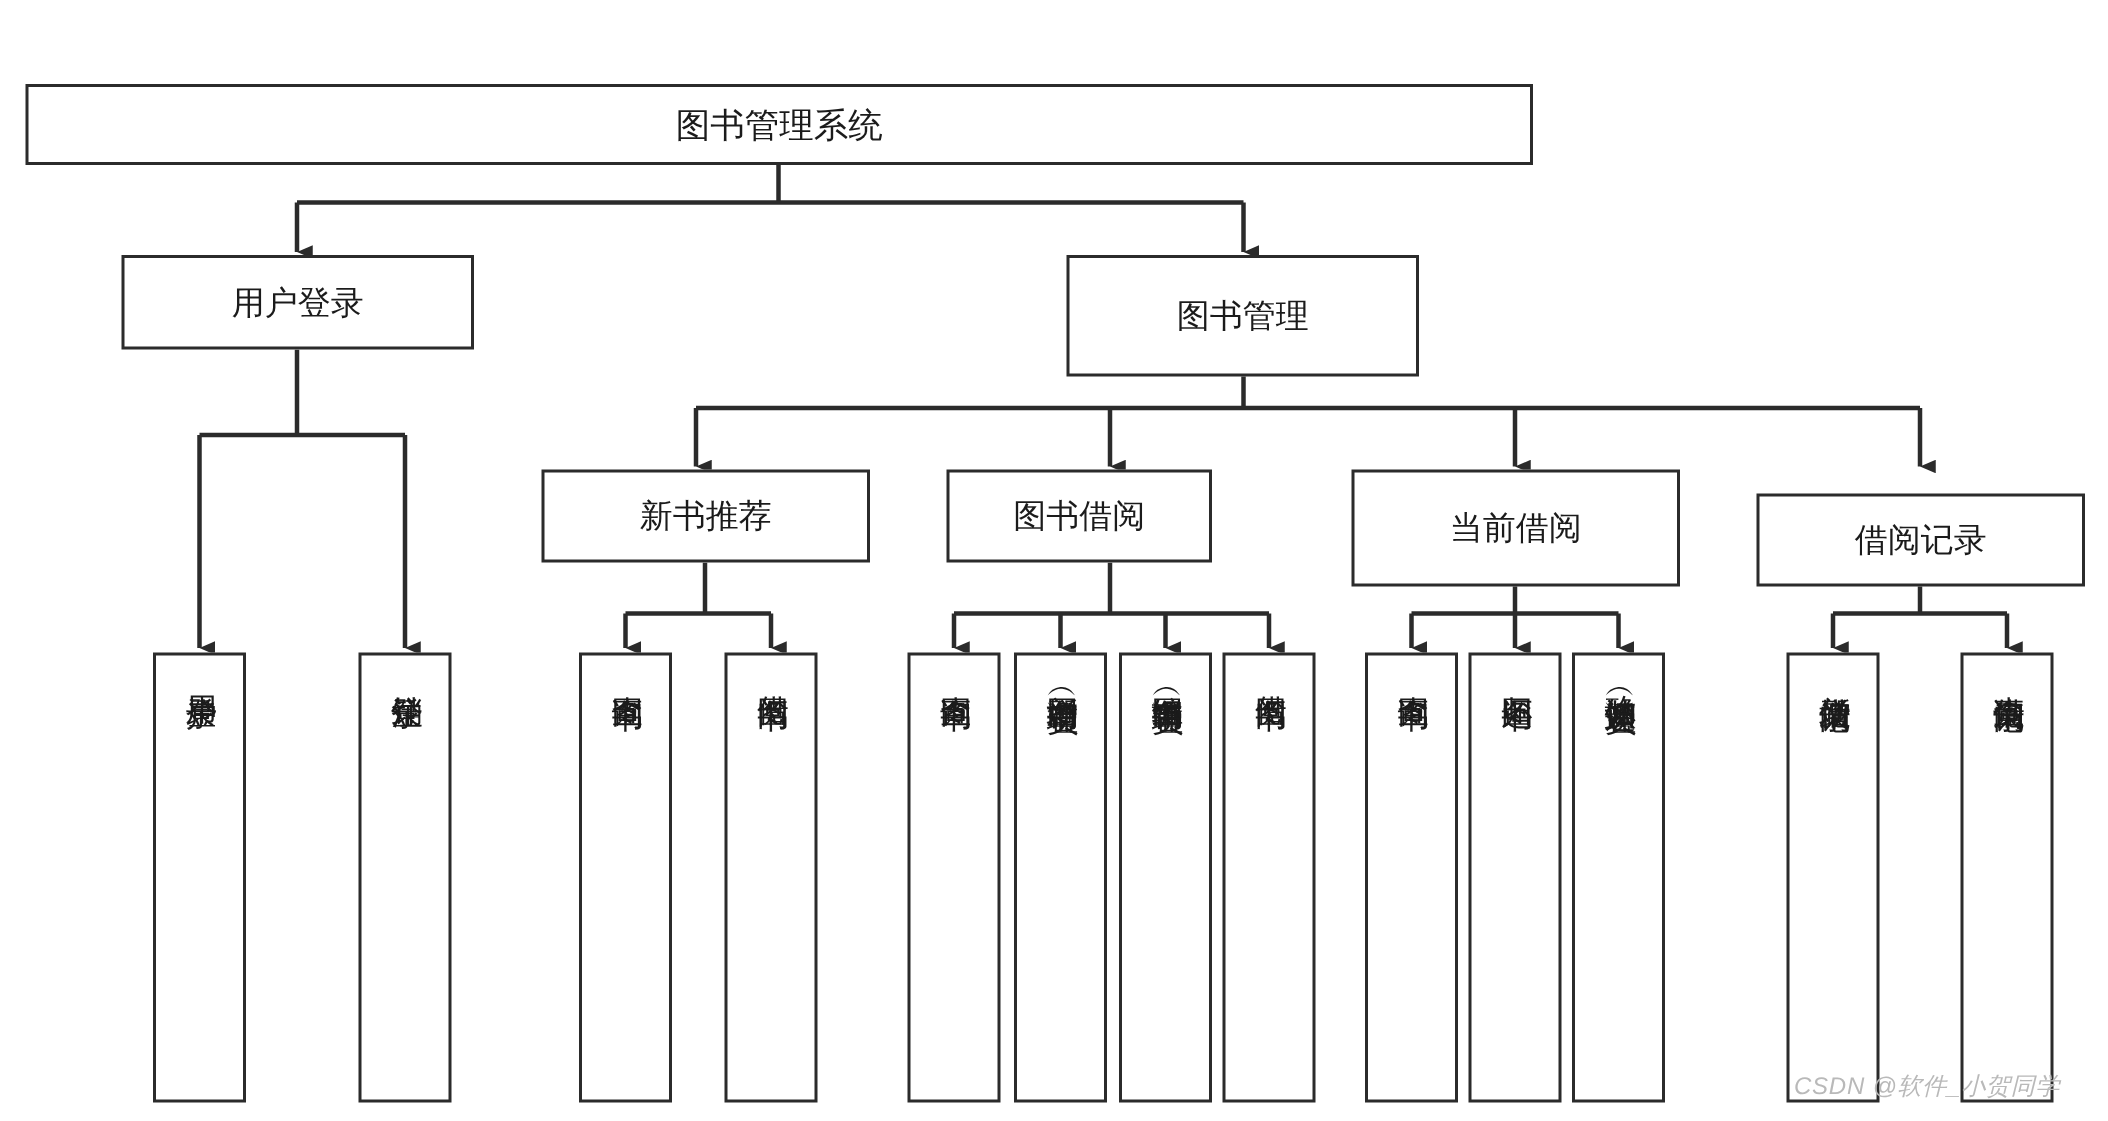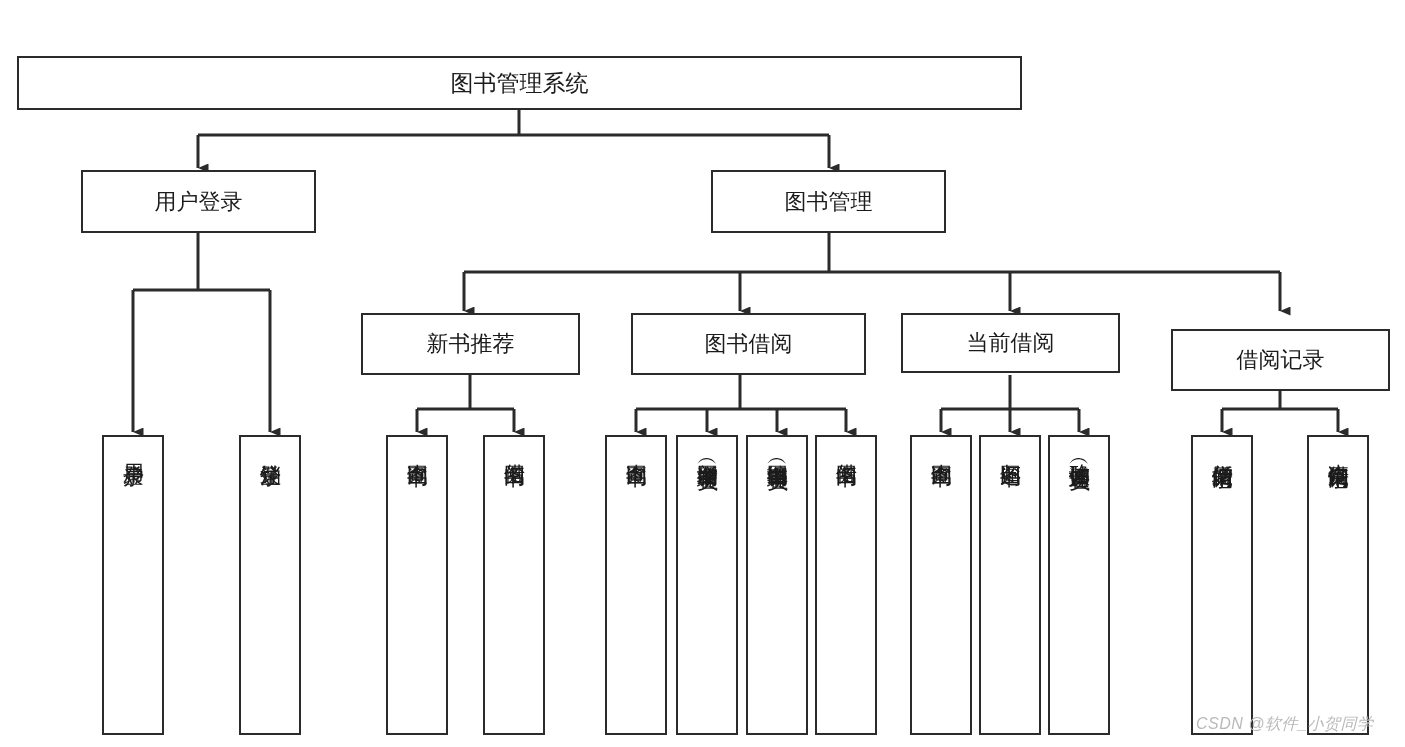--- a/index.html
+++ b/index.html
@@ -76,31 +76,31 @@
     </g>
   </svg>
 
   <div class="node root" style="left:17px;top:12px;width:1005px;height:54px;margin-top:44px;">
     <span>图书管理系统</span>
   </div>
 
   <div class="node lvl2" style="left:81px;top:170px;width:235px;height:63px;">
     <span>用户登录</span>
   </div>
-  <div class="node lvl2" style="left:711px;top:170px;width:235px;height:63px;">
+  <div class="node lvl2" style="left:711px;top:170px;width:235px;height:81px;">
     <span>图书管理</span>
   </div>
 
   <div class="node lvl3" style="left:361px;top:313px;width:219px;height:62px;">
     <span>新书推荐</span>
   </div>
-  <div class="node lvl3" style="left:631px;top:313px;width:235px;height:62px;">
+  <div class="node lvl3" style="left:631px;top:313px;width:177px;height:62px;">
     <span>图书借阅</span>
   </div>
-  <div class="node lvl3" style="left:901px;top:313px;width:219px;height:60px;">
+  <div class="node lvl3" style="left:901px;top:313px;width:219px;height:78px;">
     <span>当前借阅</span>
   </div>
   <div class="node lvl3" style="left:1171px;top:329px;width:219px;height:62px;">
     <span>借阅记录</span>
   </div>
 
   <div class="node leaf" style="left:102px;top:435px;width:62px;height:300px;">
     <span class="vtext">用户登录</span>
   </div>
   <div class="node leaf" style="left:239px;top:435px;width:62px;height:300px;">

